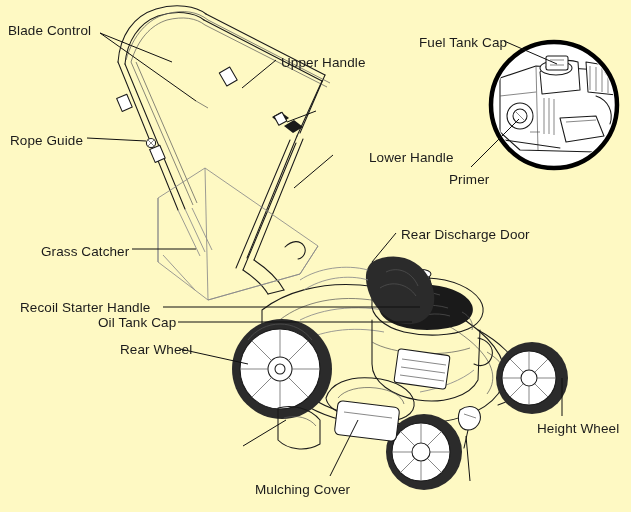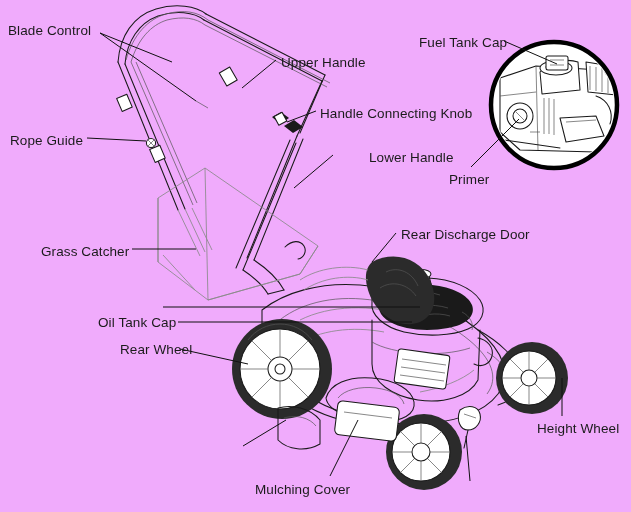--- a/index.html
+++ b/index.html
@@ -4,21 +4,21 @@
 <style>
   html, body {
     margin: 0;
     padding: 0;
     background: #ffffff;
   }
   #canvas {
     position: relative;
     width: 631px;
     height: 512px;
-    background: #f0abfc;
+    background: #fef9c3;
     font-family: "Liberation Sans", sans-serif;
     overflow: hidden;
   }
   .label {
     position: absolute;
     font-family: "Liberation Sans", sans-serif;
     font-size: 13.5px;
     color: #1b1b1b;
     white-space: nowrap;
     line-height: 1;
@@ -330,24 +330,24 @@
       <path class="ln" d="M330 476 L358 420"></path>
 
       <path class="ln" d="M470 481 L466 436"></path>
     </g>
 
   </svg>
 
   <div class="label" style="left:8px;  top:24px;">Blade Control</div>
   <div class="label" style="left:281px;top:56px;">Upper Handle</div>
   <div class="label" style="left:419px;top:36px;text-align:center;">Fuel Tank Cap</div>
-  <div class="label" style="left:320px;top:107px;">Handle Connecting Knob</div>
   <div class="label" style="left:10px; top:134px;">Rope Guide</div>
   <div class="label" style="left:337px;top:151px;margin-left:32px;">Lower Handle</div>
   <div class="label" style="left:449px;top:173px;">Primer</div>
   <div class="label" style="left:401px;top:228px;">Rear Discharge Door</div>
   <div class="label" style="left:41px; top:245px;">Grass Catcher</div>
+  <div class="label" style="left:20px; top:301px;">Recoil Starter Handle</div>
   <div class="label" style="left:98px; top:316px;">Oil Tank Cap</div>
   <div class="label" style="left:120px;top:343px;">Rear Wheel</div>
   <div class="label" style="left:537px;top:422px;">Height Wheel</div>
   <div class="label" style="left:255px;top:483px;text-align:center;">Mulching Cover</div>
 
 </div>
 
 </body></html>

